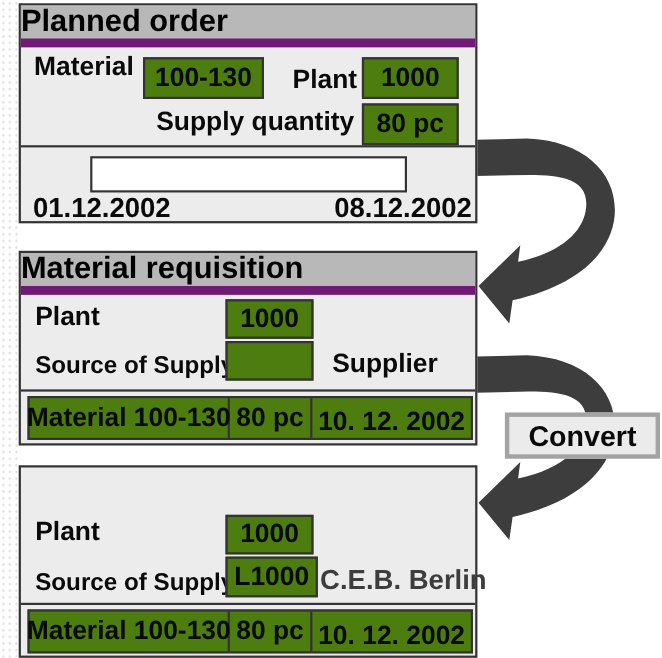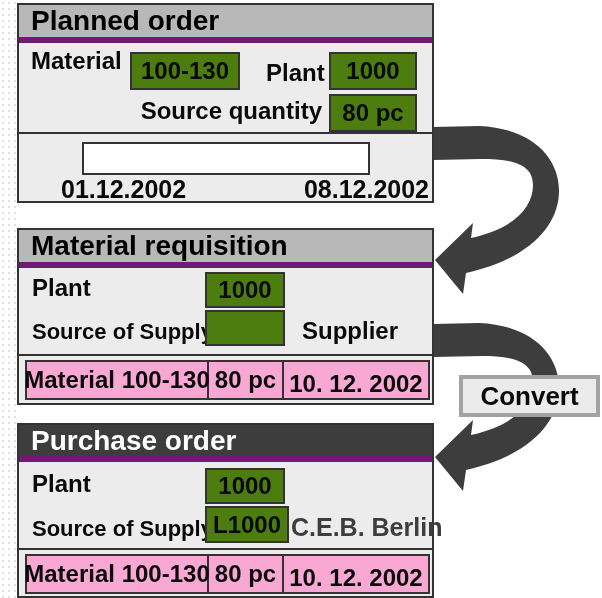--- a/index.html
+++ b/index.html
@@ -20,37 +20,37 @@
   }
   .arrow-svg { position:absolute; z-index:1; }
   .panel {
     position:absolute; left:17px; width:417px;
     background:#ececec;
     border:2px solid #333333;
     z-index:2;
   }
   .panel-header {
     position:absolute; left:0; top:0; width:100%; height:38px;
-    display:flex; align-items:flex-start; padding-left:12px;
-    font-size:28px; border-bottom:6px solid #701a75;
+    display:flex; align-items:flex-end; 
+    font-size:28px; border-bottom:8px solid #701a75;
   }
   .hdr-gray { background:#b8b8b8; color:#000; }
   .hdr-dark { background:#3d3d3d; color:#ffffff; }
   .lbl { position:absolute; font-size:24px; white-space:nowrap; }
   .lbl-sm { font-size:22px; }
   .vbox {
     position:absolute; background:#4d7c0f; border:2px solid #333333;
     display:flex; align-items:center; justify-content:center;
     font-size:24px; white-space:nowrap;
   }
   .divider { position:absolute; left:0; width:100%; height:2px; background:#333333; }
   .datebar { position:absolute; background:#ffffff; border:2px solid #333333; }
   .item-row {
     position:absolute; left:6px; top:0; width:405px; height:40px;
-    background:#f9a8d4; border:2px solid #333333;
+    background:#4d7c0f; border:2px solid #333333;
     display:flex; align-items:stretch; font-size:24px;
   }
   .item-cell {
     display:flex; align-items:center; justify-content:center;
     white-space:nowrap;
   }
   .item-cell.c1 { width:182px; border-right:2px solid #333333; }
   .item-cell.c2 { width:75px;  border-right:2px solid #333333; }
   .item-cell.c3 { flex:1;align-items:flex-end; }
   .convert-box {
@@ -94,30 +94,30 @@
   <span class="lbl" style="left:12px; top:42px;">Material</span>
   <div class="vbox" style="left:111px; top:47px; width:110px; height:38px;">
     <span>100-130</span>
   </div>
 
   <span class="lbl" style="left:247px; top:54px;">Plant</span>
   <div class="vbox" style="left:310px; top:47px; width:88px; height:38px;">
     <span>1000</span>
   </div>
 
-  <span class="lbl" style="left:0; top:92px; width:303px; text-align:right;">Source quantity</span>
+  <span class="lbl" style="left:0; top:92px; width:303px; text-align:right;">Supply quantity</span>
   <div class="vbox" style="left:310px; top:89px; width:88px; height:38px;">
     <span>80 pc</span>
   </div>
 
   <div class="divider" style="top:127px;"></div>
 
   <div class="datebar" style="left:63px; top:137px; width:288px; height:33px;"></div>
 
-  <span class="lbl" style="left:11px; top:170px; font-size:25px;margin-left:31px;">01.12.2002</span>
+  <span class="lbl" style="left:11px; top:170px; font-size:25px;">01.12.2002</span>
   <span class="lbl" style="right:3px; top:170px; font-size:25px;">08.12.2002</span>
 </div>
 
 <div class="panel" style="top:228px; height:177px;">
   <div class="panel-header hdr-gray">
     <span>Material requisition</span>
   </div>
 
   <span class="lbl" style="left:13px; top:44px;">Plant</span>
   <div class="vbox" style="left:186px; top:42px; width:80px; height:36px;">
@@ -143,23 +143,20 @@
       <span>10. 12. 2002</span>
     </div>
   </div>
 </div>
 
 <div class="convert-box">
   <span>Convert</span>
 </div>
 
 <div class="panel" style="top:423px; height:175px;">
-  <div class="panel-header hdr-dark" style="height:37px;">
-    <span>Purchase order</span>
-  </div>
 
   <span class="lbl" style="left:13px; top:45px;">Plant</span>
   <div class="vbox" style="left:186px; top:43px; width:80px; height:36px;">
     <span>1000</span>
   </div>
 
   <span class="lbl lbl-sm" style="left:13px; top:91px;">Source of Supply</span>
   <div class="vbox" style="left:186px; top:81px; width:84px; height:37px;">
     <span>L1000</span>
   </div>

